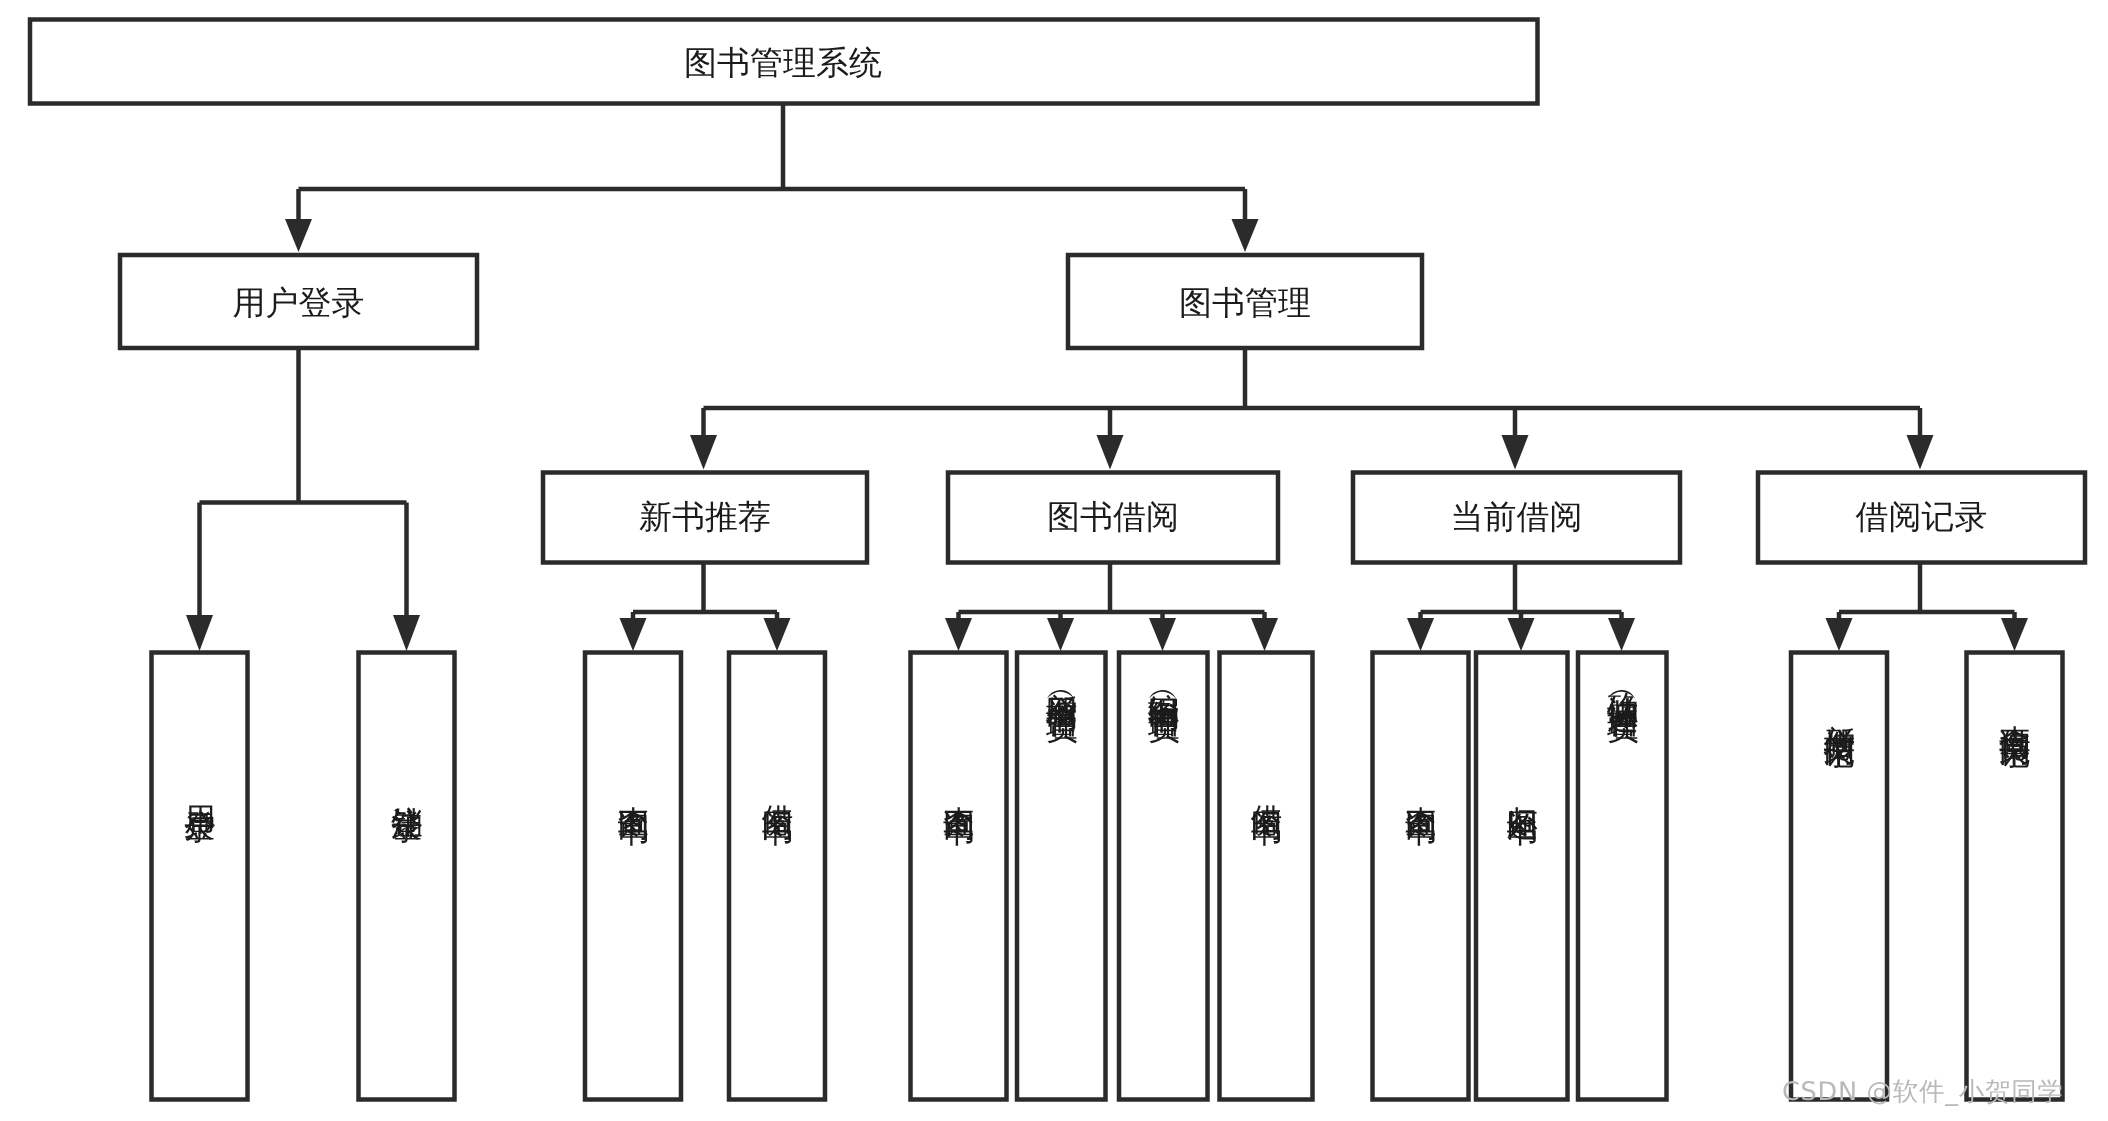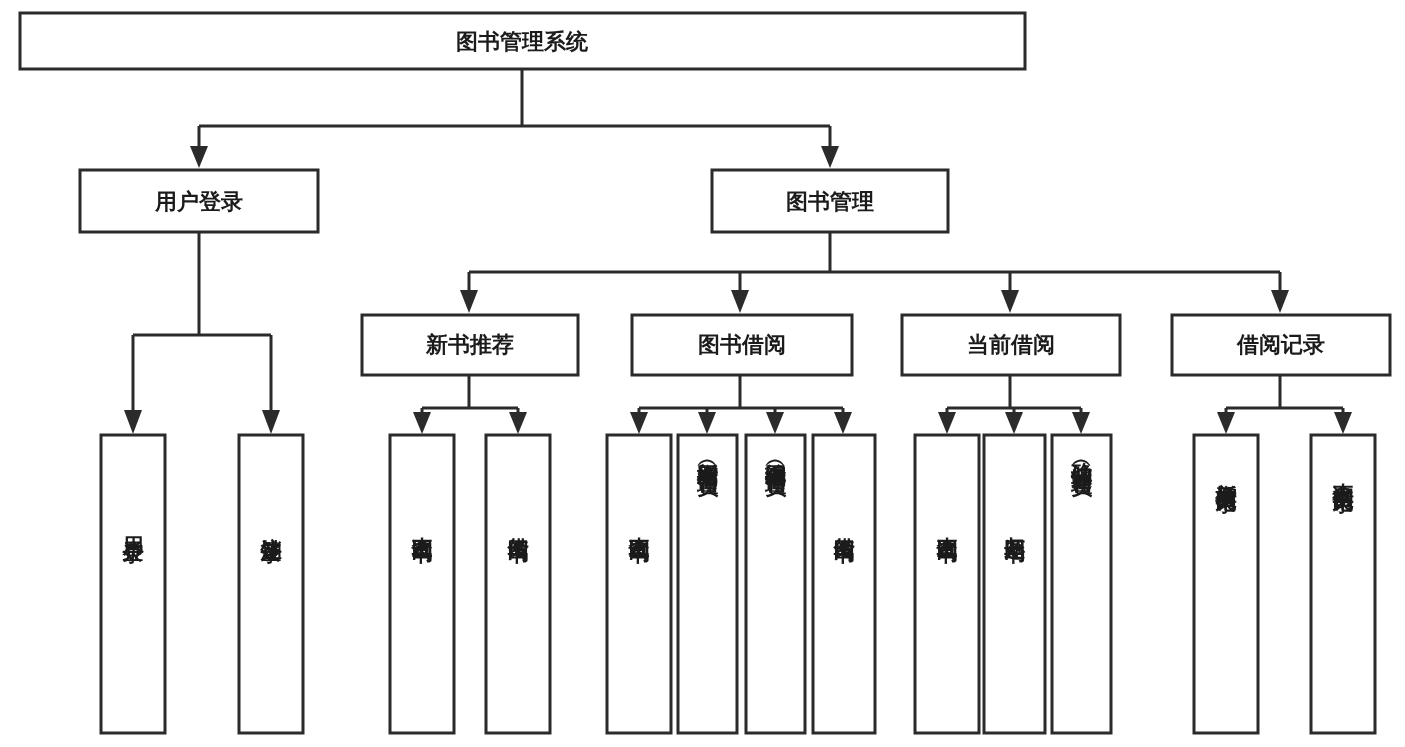--- a/index.html
+++ b/index.html
@@ -11,21 +11,20 @@
     width: 1405px;
     height: 747px;
     font-family: "DejaVu Sans", "Liberation Sans", sans-serif;
     overflow: hidden;
   }
   #diagram-root {
     position: relative;
     width: 1405px;
     height: 747px;
     background: #ffffff;
-    font-weight: bold;
   }
   svg.diagram {
     position: absolute;
     top: 0;
     left: 0;
     width: 1405px;
     height: 747px;
   }
   .node-box {
     fill: #ffffff;
@@ -196,13 +195,14 @@
   <div class="vlabel" style="left:746px; top:445px; width:59px; height:285px;">编辑图书（管理员）</div>
   <div class="vlabel" style="left:813px; top:520px; width:62px; height:210px;">借阅图书</div>
 
   <div class="vlabel" style="left:915px; top:520px; width:64px; height:210px;">查询图书</div>
   <div class="vlabel" style="left:984px; top:520px; width:61px; height:210px;">归还图书</div>
   <div class="vlabel" style="left:1052px; top:445px; width:59px; height:285px;">确认归还（管理员）</div>
 
   <div class="vlabel" style="left:1194px; top:466px; width:64px; height:250px;">新增借阅记录</div>
   <div class="vlabel" style="left:1311px; top:466px; width:64px; height:250px;">查询借阅记录</div>
 
+  <div class="watermark">CSDN @软件_小贺同学</div>
 </div>
 
 </body></html>

